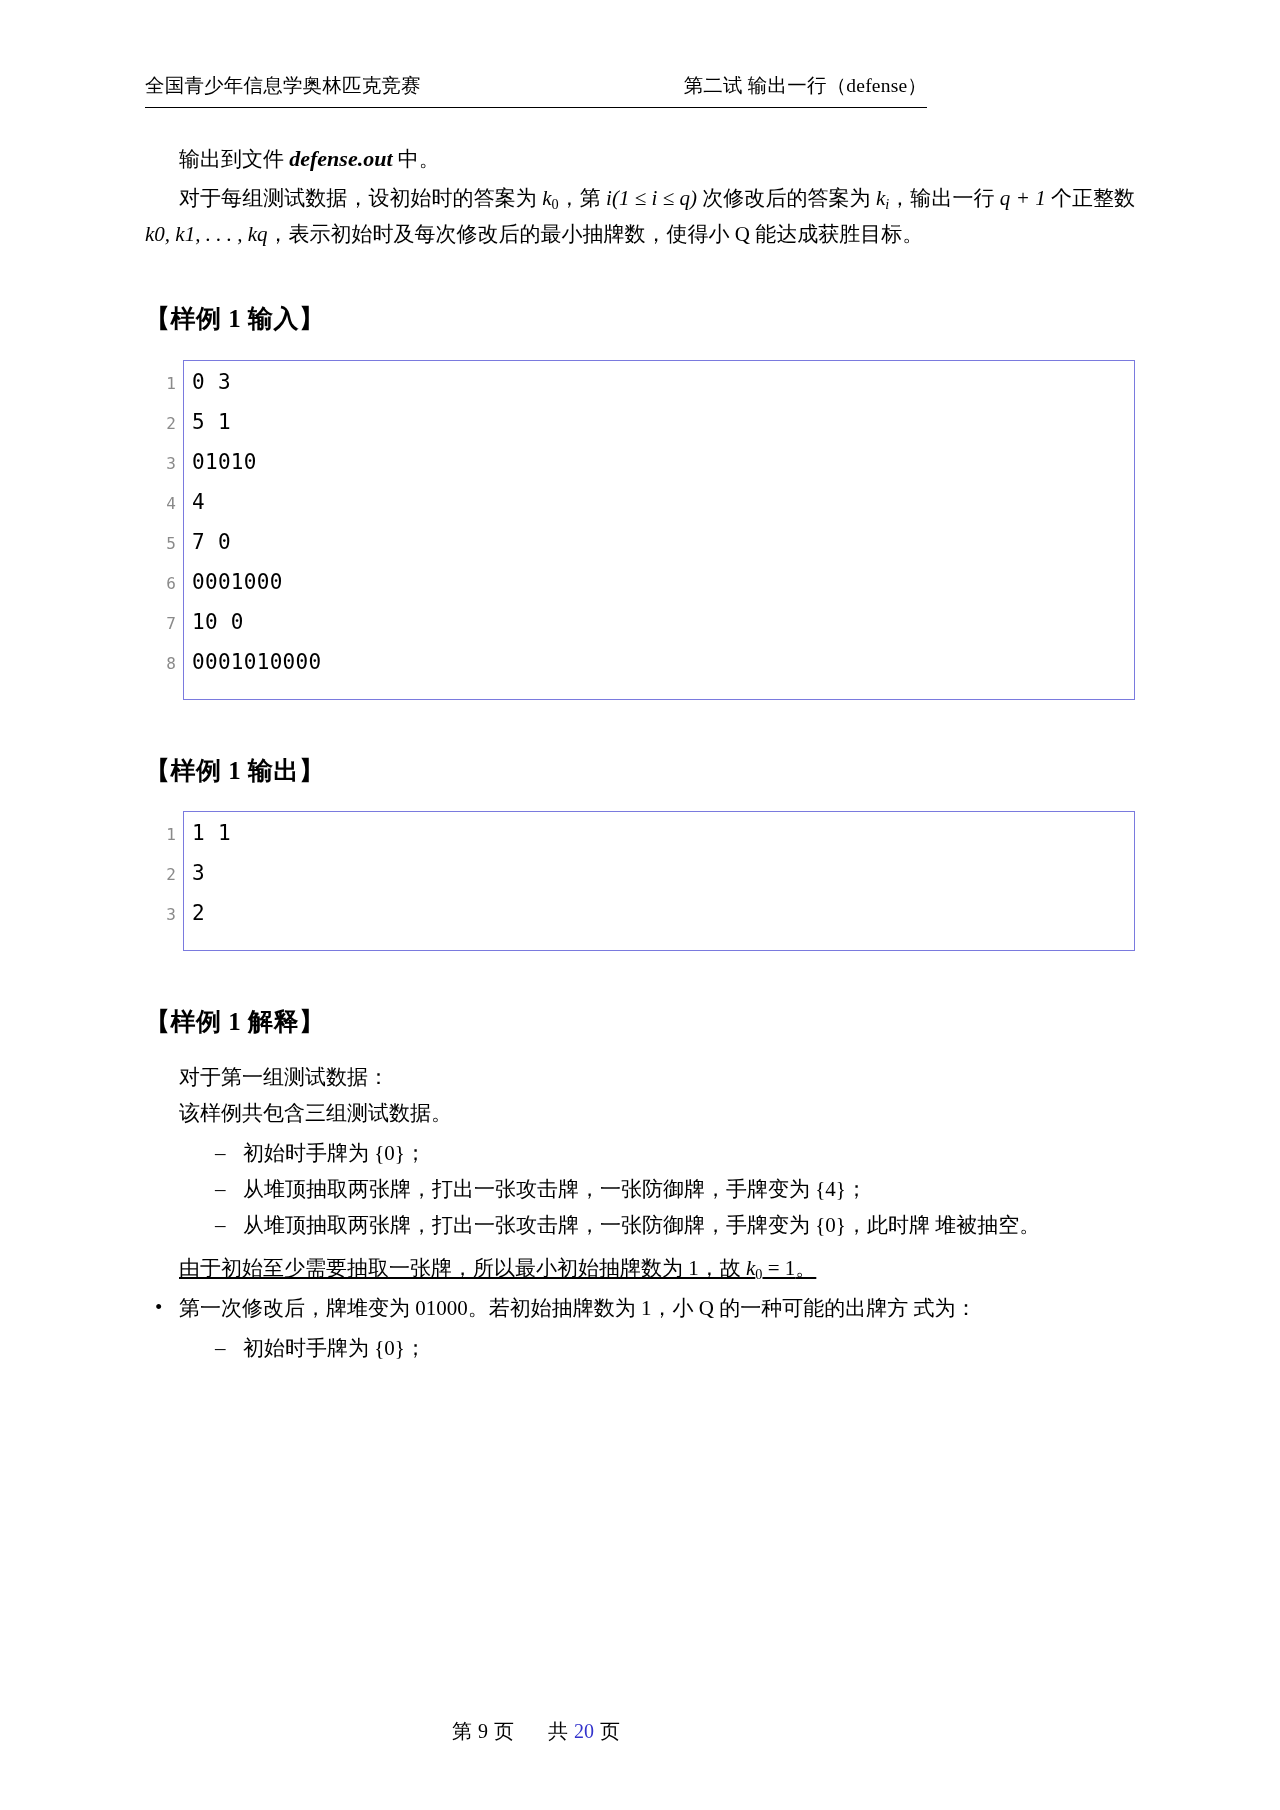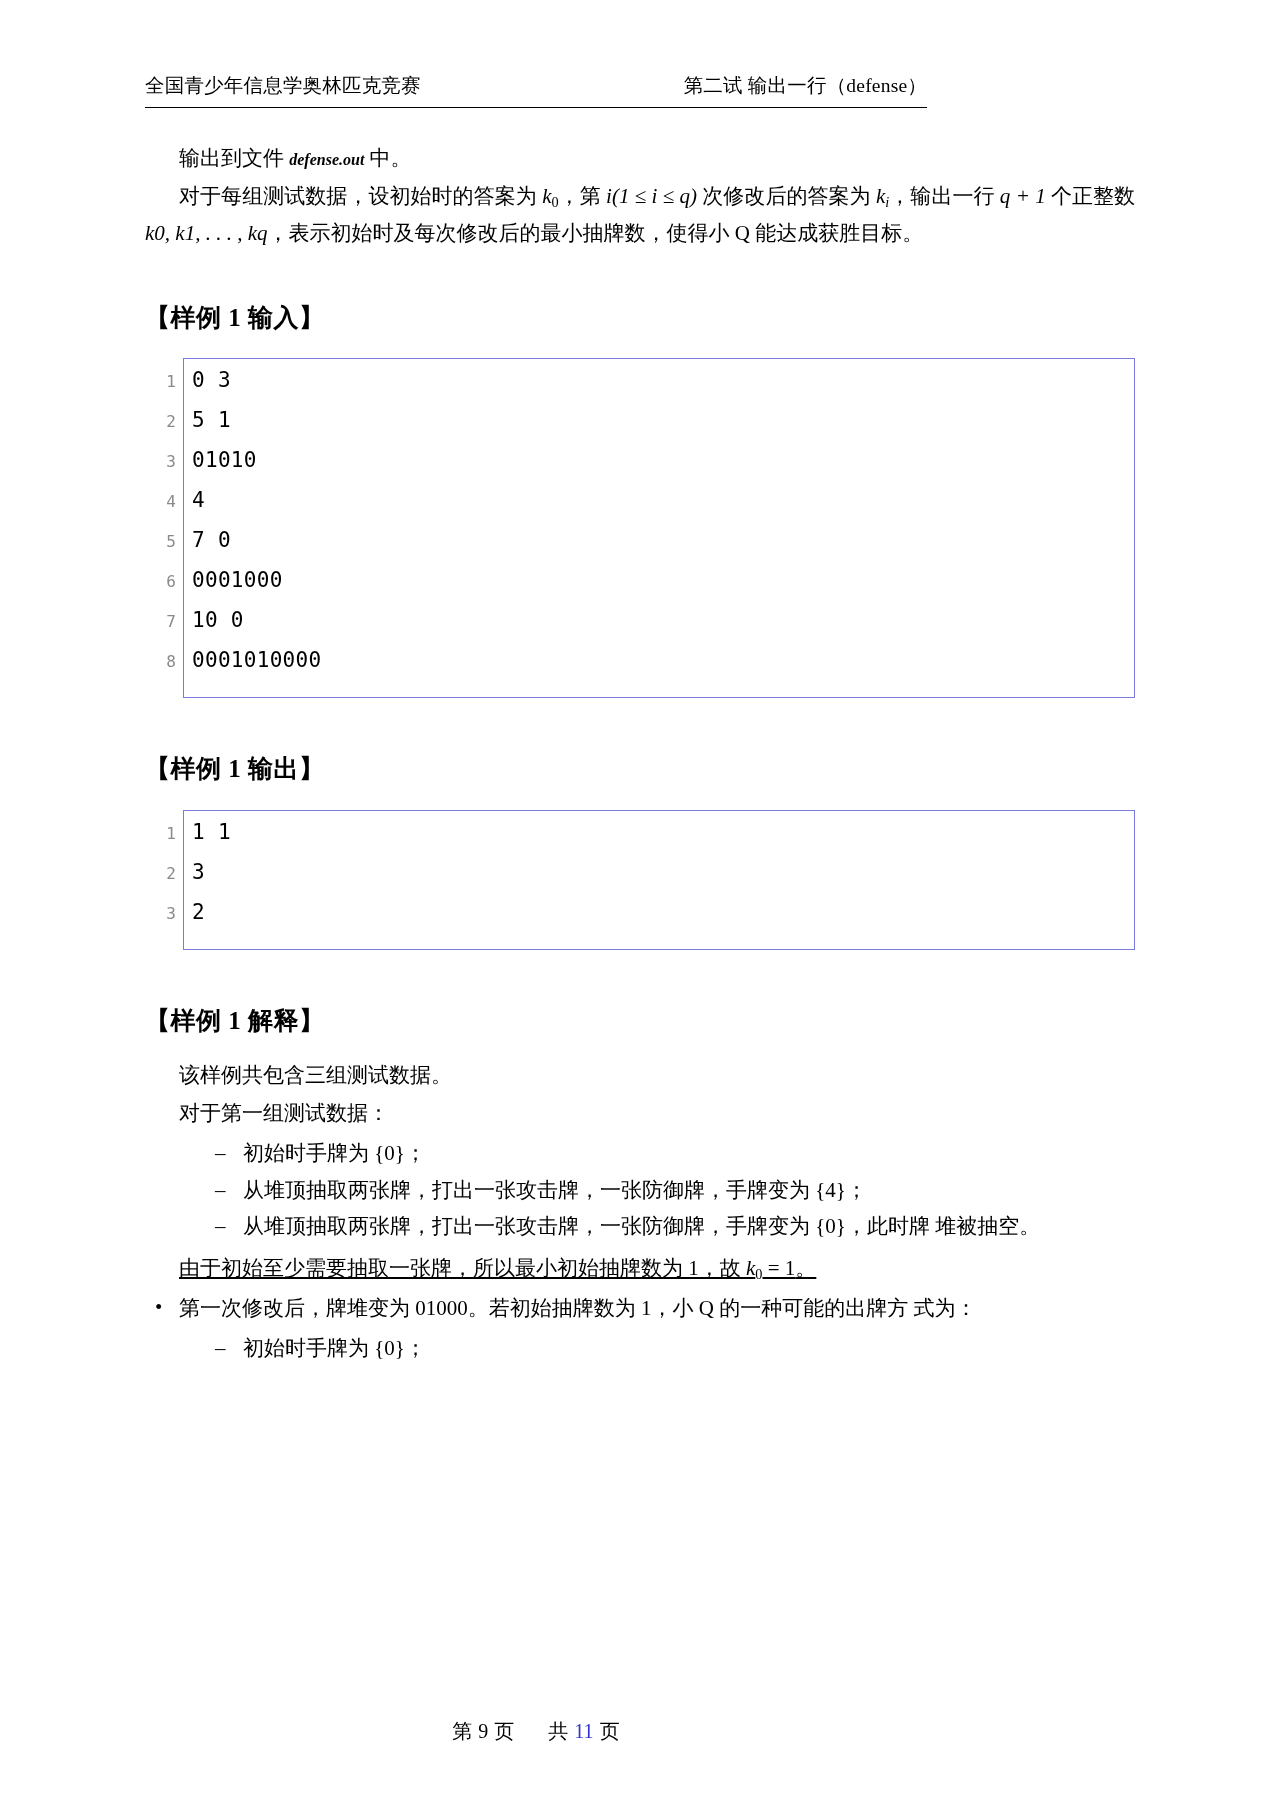--- a/index.html
+++ b/index.html
@@ -82,21 +82,21 @@
   }
 
   .mathit {
     font-style: italic;
     font-family: "Liberation Serif", "DejaVu Serif", serif;
   }
   .mathbi {
     font-style: italic;
     font-weight: bold;
     font-family: "Liberation Serif", "DejaVu Serif", serif;
-    font-size: 16px;
+    font-size: 22px;
   }
   .mathrm {
     font-family: "Liberation Serif", "DejaVu Serif", serif;
   }
   .sub {
     font-size: 0.68em;
     vertical-align: -0.28em;
     font-style: italic;
   }
   .subr {
@@ -285,22 +285,22 @@
           </div>
           <div class="coderow">
             <span class="lineno" style="color: rgb(138, 138, 138);">3</span>
             <span class="codetext">2</span>
           </div>
         </div>
     </div>
 
     <h2 class="section-title" style="margin-top:52px; margin-bottom:18px;">【样例 1 解释】</h2>
 
+    <p class="para indent1" style="margin-top:2px;">对于第一组测试数据：</p>
     <p class="para indent1">该样例共包含三组测试数据。</p>
-    <p class="para indent1" style="margin-top:2px;">对于第一组测试数据：</p>
 
 
     <div class="dash-group" style="margin-top:4px;">
       <ul class="dashes">
         <li>初始时手牌为 {0}；</li>
         <li>从堆顶抽取两张牌，打出一张攻击牌，一张防御牌，手牌变为 {4}；</li>
         <li>
           <span>从堆顶抽取两张牌，打出一张攻击牌，一张防御牌，手牌变为 {0}，此时牌</span>
           <span>堆被抽空。</span>
         </li>
@@ -320,16 +320,16 @@
 
     <div class="dash-group" style="margin-top:4px;">
       <ul class="dashes">
         <li>初始时手牌为 {0}；</li>
       </ul>
     </div>
 
   </div>
 
   <div class="footer">
-    <span>第</span><span style="padding:0 6px;">9</span><span>页</span><span class="gap"></span><span>共</span><span class="pagenum-blue" style="padding: 0px 6px; color: rgb(51, 51, 204);">11</span><span>页</span>
+    <span>第</span><span style="padding:0 6px;">9</span><span>页</span><span class="gap"></span><span>共</span><span class="pagenum-blue" style="padding: 0px 6px; color: rgb(51, 51, 204);">20</span><span>页</span>
   </div>
 
 </div>
 
 </body></html>

